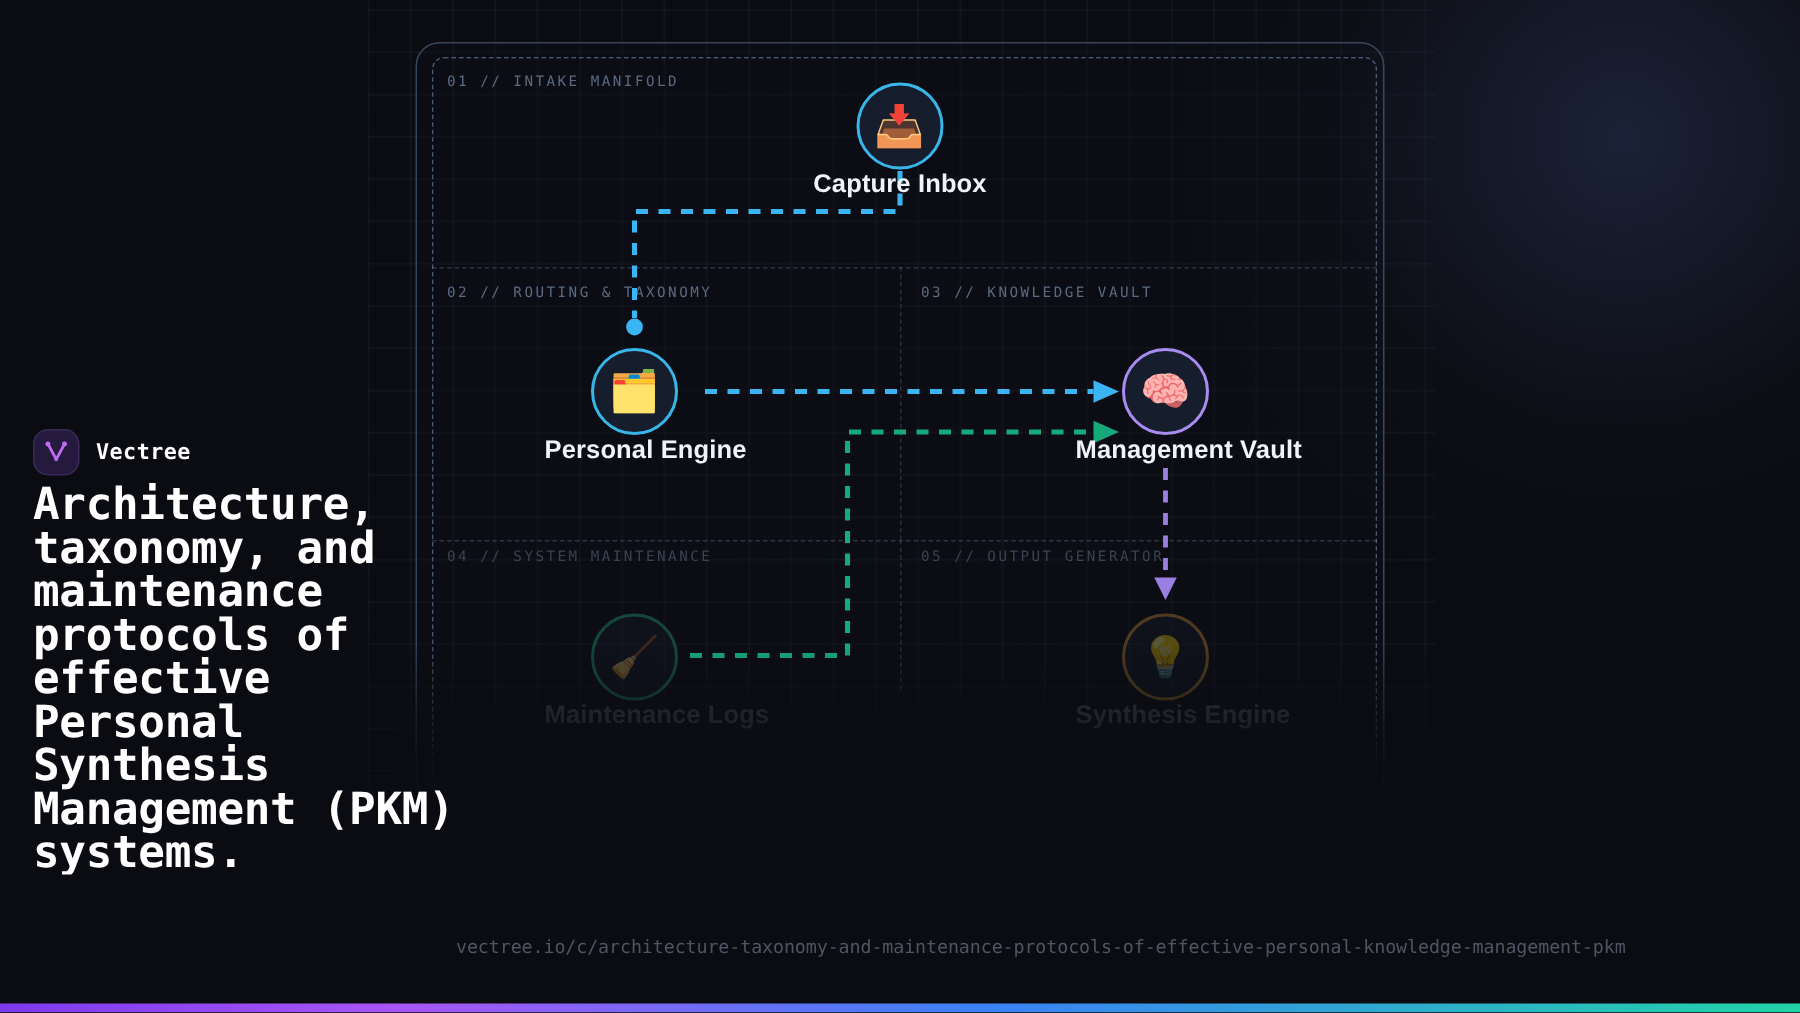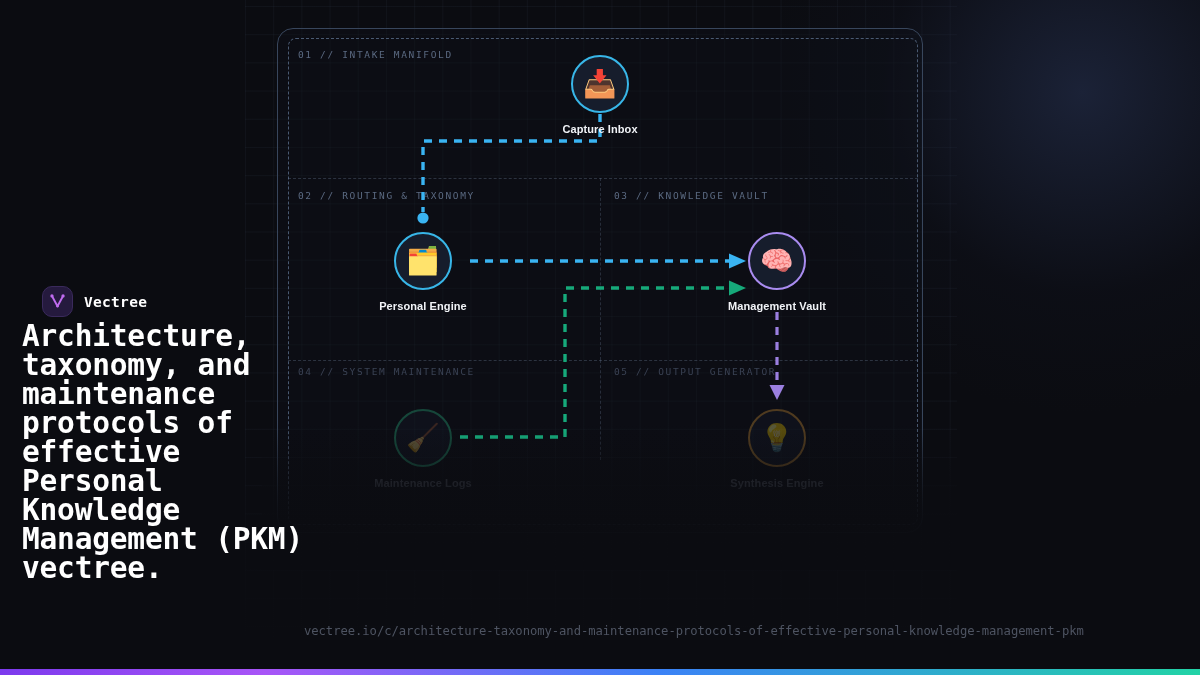--- a/index.html
+++ b/index.html
@@ -77,35 +77,34 @@
   
   .node { position:absolute; width:120px; text-align:center; z-index:6; }
   .node .ring {
     width:58px; height:58px; margin:0 auto;
     border-radius:50%;
     display:flex; align-items:center; justify-content:center;
     font-size:27px; line-height:1;
     background:#161d2c;
   }
   .node .caption {
-    margin-top:10px;
-    font-size:11px;
+    font-size:17px;
     font-weight:bold;
     color:#f1f3f7;
     letter-spacing:0.1px;
     white-space:nowrap;
   }
   .node.faded { opacity:0.30; }
   .node.faded .caption { color:#8e96a6; }
 
   
   #wires { position:absolute; left:0; top:0; width:1200px; height:675px; z-index:4; pointer-events:none; }
 
   
-  #brand { position:absolute; left:22px; top:286px; display:flex; align-items:center; gap:11px; z-index:20;margin-left:20px; }
+  #brand { position:absolute; left:22px; top:286px; display:flex; align-items:center; gap:11px; z-index:20; }
   #brand-mark {
     width:31px; height:31px; border-radius:10px;
     background:#251a3e; border:1px solid #3a2a5c;
     display:flex; align-items:center; justify-content:center;
   }
   #brand-name {
     font-family:"DejaVu Sans Mono","Liberation Mono",monospace;
     font-size:14.5px; font-weight:bold; color:#ffffff; letter-spacing:0.3px;
   }
   #headline {
@@ -215,17 +214,17 @@
     <svg width="19" height="19" viewBox="0 0 24 24" aria-hidden="true">
       <path d="M5 5 L12 18 L19 5" fill="none" stroke="#c06cf0" stroke-width="2.4" stroke-linecap="round" stroke-linejoin="round"></path>
       <circle cx="5" cy="5" r="2.1" fill="#c06cf0"></circle>
       <circle cx="19" cy="5" r="2.1" fill="#c06cf0"></circle>
       <circle cx="12" cy="18" r="1.5" fill="#c06cf0"></circle>
     </svg>
   </div>
   <div id="brand-name">Vectree</div>
 </div>
 
-<h1 id="headline">Architecture, taxonomy, and maintenance protocols of effective Personal Knowledge Management (PKM) vectree.</h1>
+<h1 id="headline">Architecture, taxonomy, and maintenance protocols of effective Personal Synthesis Management (PKM) systems.</h1>
 
 <div id="footer-url">vectree.io/c/architecture-taxonomy-and-maintenance-protocols-of-effective-personal-knowledge-management-pkm</div>
 
 <div id="accent-bar"></div>
 
 </body></html>

